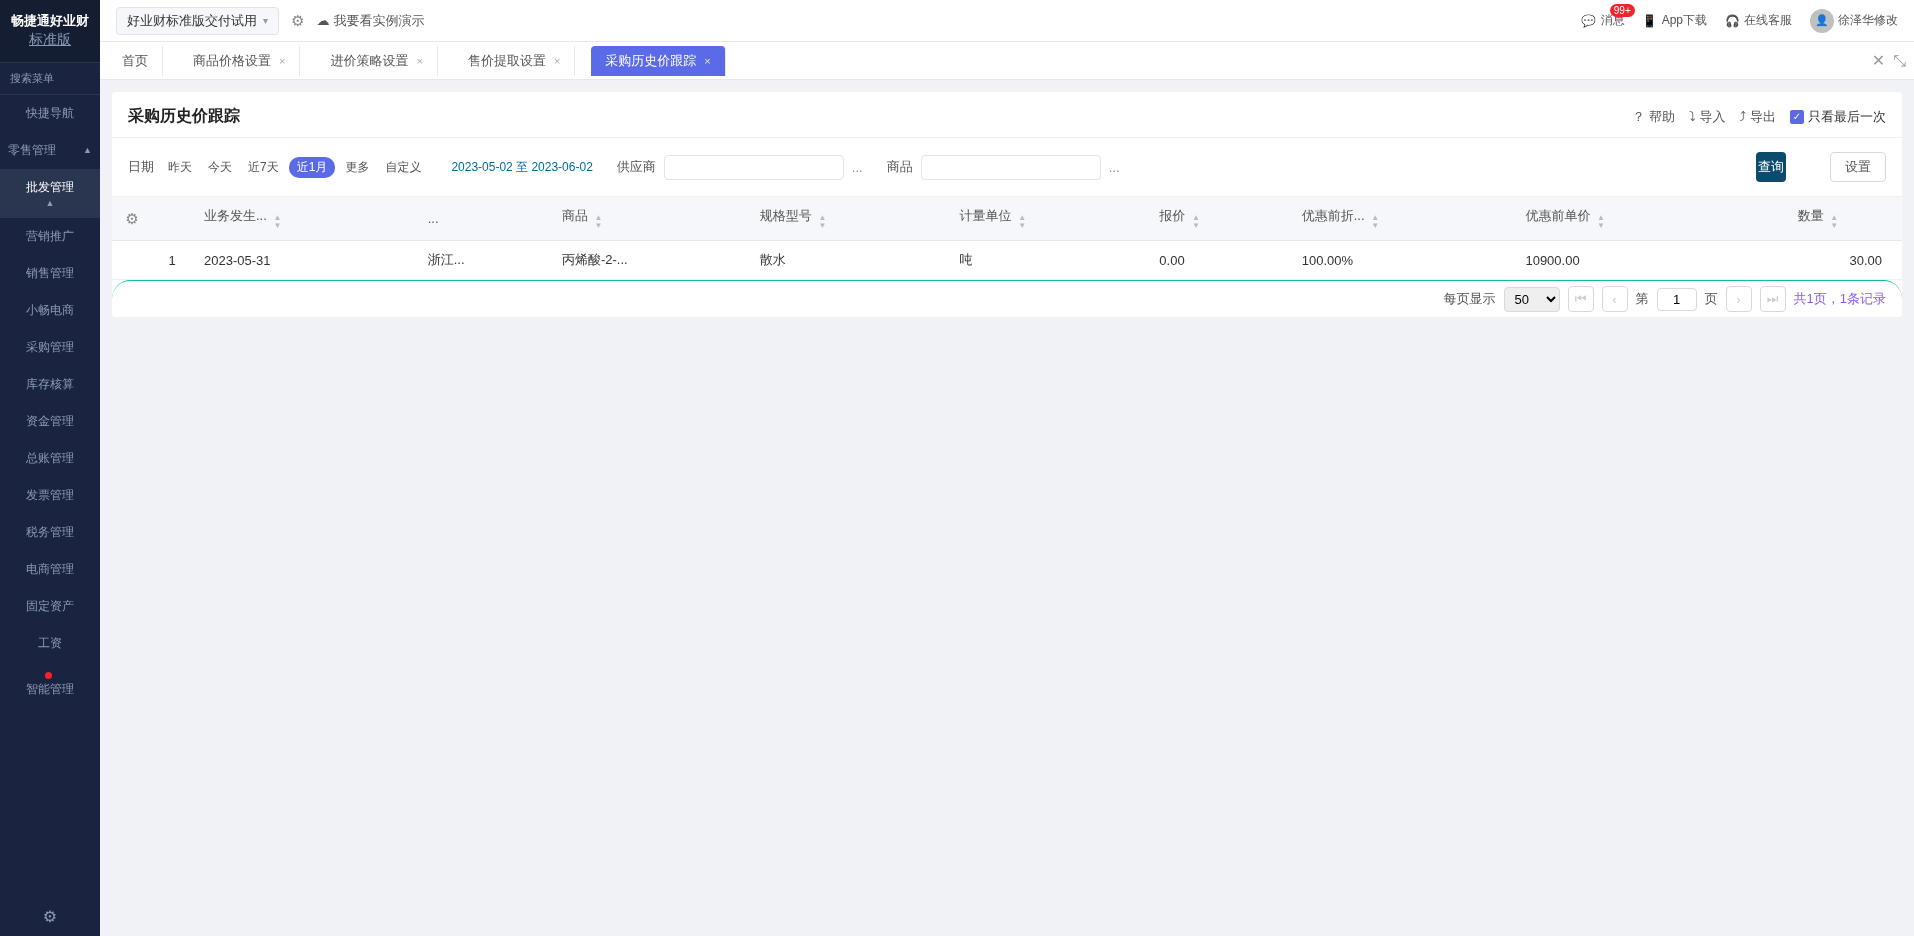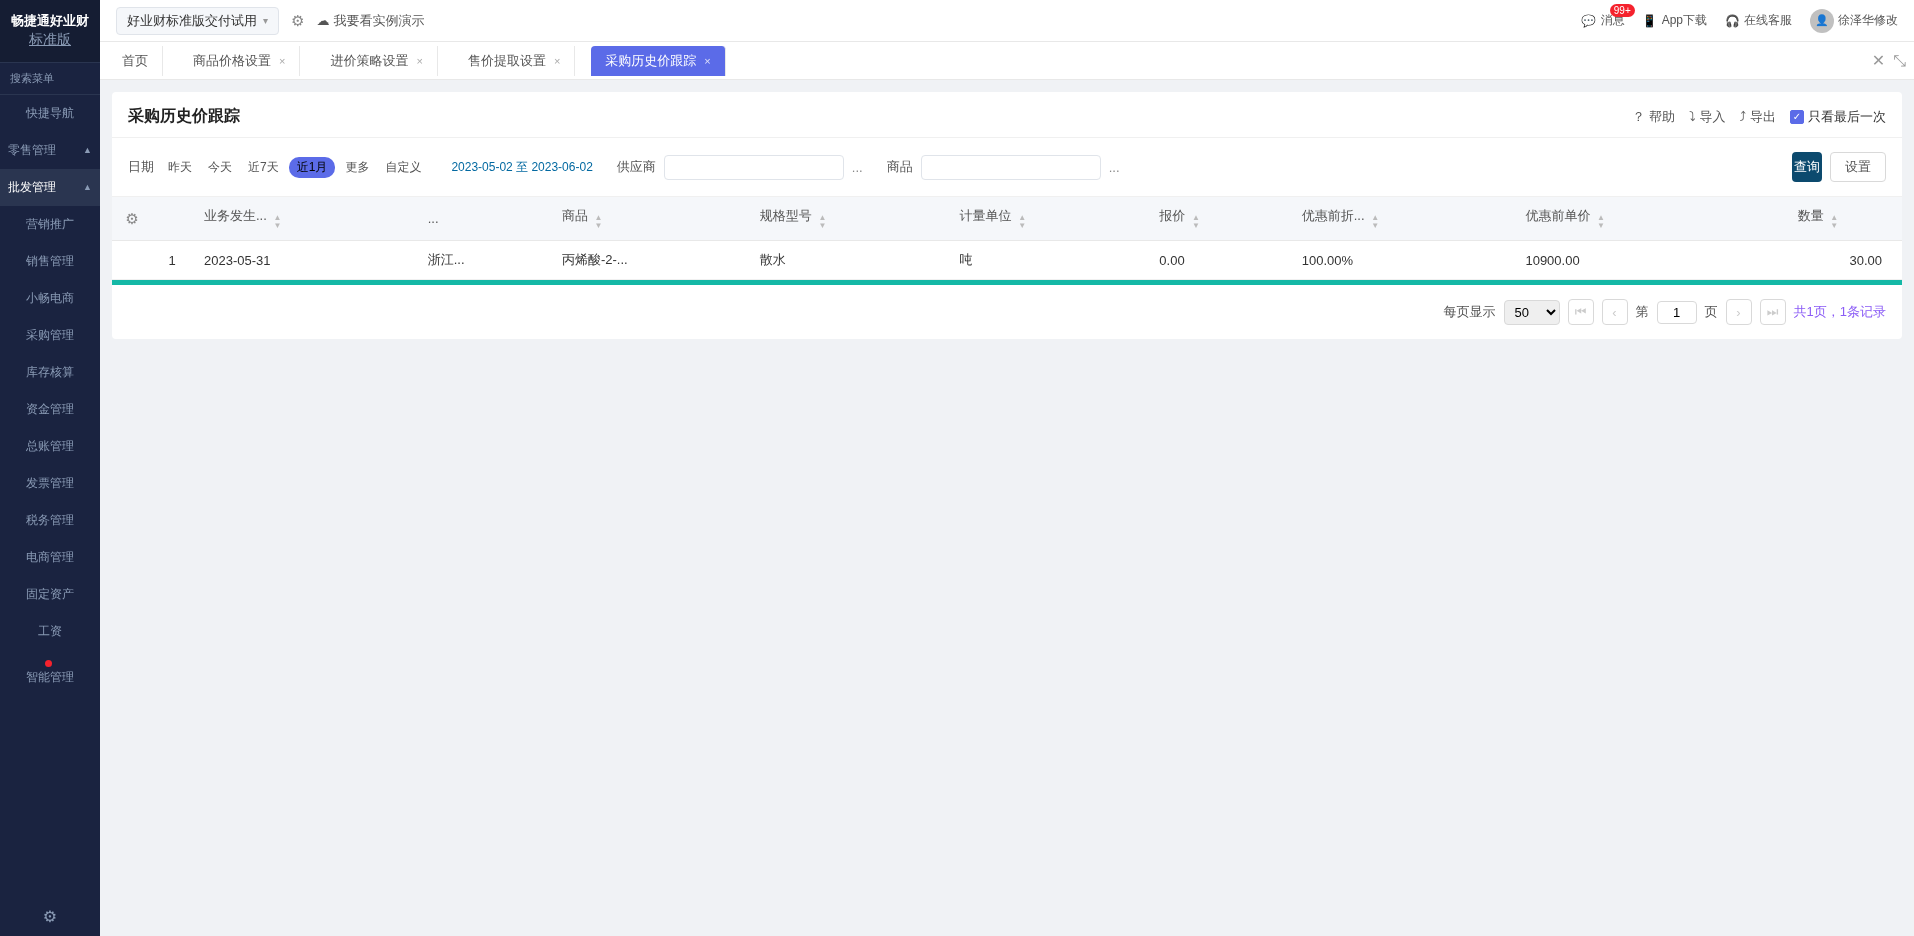--- a/index.html
+++ b/index.html
@@ -7,21 +7,21 @@
 
     
     .sidebar { width: 100px; background: #1a2340; color: #cdd5e0; display: flex; flex-direction: column; height: 100%; flex-shrink: 0; }
     .sidebar-logo { padding: 12px 8px; background: #151d33; text-align: center; font-size: 11px; color: #fff; line-height: 1.4; border-bottom: 1px solid #2a3550; }
     .sidebar-logo .logo-title { font-size: 13px; font-weight: bold; }
     .sidebar-logo .logo-sub { font-size: 14px; color: #8a9bb5; text-decoration: underline; }
     .sidebar-search { padding: 8px 10px; font-size: 11px; color: #8a9bb5; cursor: pointer; border-bottom: 1px solid #2a3550; }
     .sidebar-nav-item { padding: 10px 8px; font-size: 12px; color: #8a9bb5; cursor: pointer; display: flex; align-items: center; justify-content: center; flex-direction: column; gap: 2px; text-align: center; position: relative; }
     .sidebar-nav-item.has-sub { flex-direction: row; justify-content: space-between; padding: 10px 8px; }
     .sidebar-nav-item .arrow { font-size: 9px; color: #8a9bb5; }
-    .sidebar-nav-item.section-open { background: #2a3550; color: #fff; }
+    .sidebar-nav-item.section-open { background: #2a3550; color: #fff; flex-direction: column; }
     .sidebar-red-dot { width: 7px; height: 7px; background: #f5222d; border-radius: 50%; display: inline-block; margin-right: 4px; }
     .sidebar-bottom { margin-top: auto; padding: 10px 8px; display: flex; align-items: center; justify-content: center; }
     .sidebar-gear { font-size: 16px; color: #8a9bb5; cursor: pointer; }
 
     
     .main { flex: 1; display: flex; flex-direction: column; overflow: hidden; }
 
     
     .topbar { background: #fff; display: flex; align-items: center; padding: 0 16px; height: 42px; border-bottom: 1px solid #e8e8e8; gap: 12px; }
     .topbar-selector { display: flex; align-items: center; gap: 6px; font-size: 13px; color: #333; background: #f5f7fa; border: 1px solid #e0e4ea; border-radius: 4px; padding: 4px 10px; cursor: pointer; }
@@ -55,40 +55,40 @@
     .only-last-checkbox { display: flex; align-items: center; gap: 4px; font-size: 13px; color: #333; }
     .checkbox-box { width: 14px; height: 14px; border: 1px solid #5b6be8; background: #5b6be8; display: flex; align-items: center; justify-content: center; border-radius: 2px; }
     .checkbox-check { color: #fff; font-size: 10px; }
 
     
     .filter-bar { padding: 14px 16px; display: flex; align-items: center; gap: 24px; flex-wrap: wrap; border-bottom: 1px solid #f0f0f0; }
     .filter-group { display: flex; align-items: center; gap: 8px; }
     .filter-label { font-size: 13px; color: #555; }
     .date-options { display: flex; align-items: center; gap: 4px; }
     .date-option { font-size: 12px; color: #555; cursor: pointer; padding: 2px 6px; border-radius: 3px; }
-    .date-option.active { background: #5b6be8; color: #000000; border-radius: 10px; padding: 2px 8px; }
+    .date-option.active { background: #5b6be8; color: #ffffff; border-radius: 10px; padding: 2px 8px; }
     .date-range { font-size: 12px; color: #0369a1; }
     .filter-text-input { border: 1px solid #e0e4ea; border-radius: 4px; padding: 4px 8px; font-size: 13px; width: 180px; outline: none; color: #333; }
     .filter-more { font-size: 13px; color: #888; cursor: pointer; }
     .filter-actions { margin-left: auto; display: flex; align-items: center; gap: 8px; }
     .btn-query { background: #0c4a6e; color: #fff; border: none; border-radius: 4px; padding: 6px 2px; font-size: 13px; cursor: pointer; }
-    .btn-settings { background: #fff; color: #555; border: 1px solid #d9d9d9; border-radius: 4px; padding: 5px 14px; font-size: 13px; cursor: pointer; }
+    .btn-settings { background: #fff; color: #555; border: 1px solid #d9d9d9; border-radius: 4px; padding: 5px 14px; font-size: 13px; cursor: pointer; margin-left: 36px; }
 
     
     .table-wrap { padding: 0 0 0 0; overflow-x: auto; }
     table { width: 100%; border-collapse: collapse; font-size: 13px; }
     thead tr { background: #f5f7fa; }
     th { padding: 10px 12px; text-align: left; color: #555; font-weight: normal; border-bottom: 1px solid #e8e8e8; white-space: nowrap; position: relative; }
     th .sort-icons { display: inline-flex; flex-direction: column; font-size: 8px; color: #bbb; margin-left: 3px; line-height: 1; }
     td { padding: 10px 12px; border-bottom: 1px solid #f0f0f0; color: #333; white-space: nowrap; }
     .col-settings { width: 40px; text-align: center; }
     .col-num { width: 40px; text-align: center; }
 
     
-    .pagination { display: flex; align-items: center; justify-content: flex-end; padding: 14px 16px; gap: 8px; border-top: 5px solid #14b8a6; font-size: 13px; color: #555; }
+    .pagination { display: flex; align-items: center; justify-content: flex-end; padding: 5px 16px; gap: 8px; border-top: 1px solid #14b8a6; font-size: 13px; color: #555; border-radius: 20px; }
     .pagination-select { border: 1px solid #d9d9d9; border-radius: 4px; padding: 3px 6px; font-size: 13px; }
     .pagination-btn { width: 26px; height: 26px; display: flex; align-items: center; justify-content: center; border: 1px solid #d9d9d9; border-radius: 4px; cursor: pointer; color: #555; font-size: 13px; }
     .pagination-btn.disabled { color: #ccc; cursor: not-allowed; }
     .pagination-input { width: 40px; border: 1px solid #d9d9d9; border-radius: 4px; padding: 3px 6px; text-align: center; font-size: 13px; }
     .pagination-info { color: #8b5cf6; }
 
     .gear-icon-cell { font-size: 15px; color: #888; cursor: pointer; }
   </style>
 </head>
 <body>

